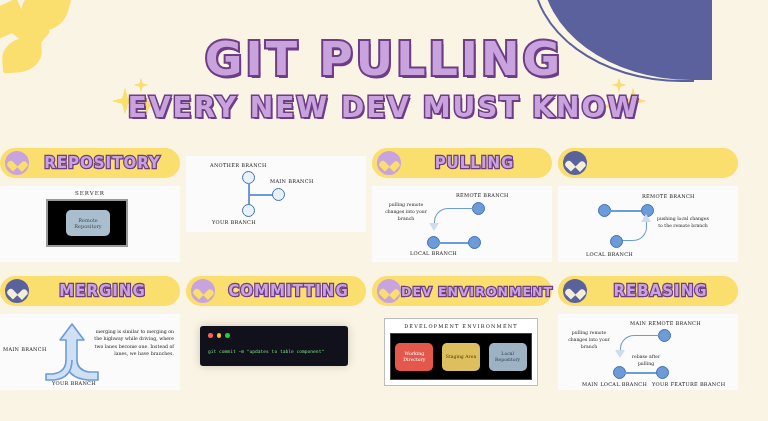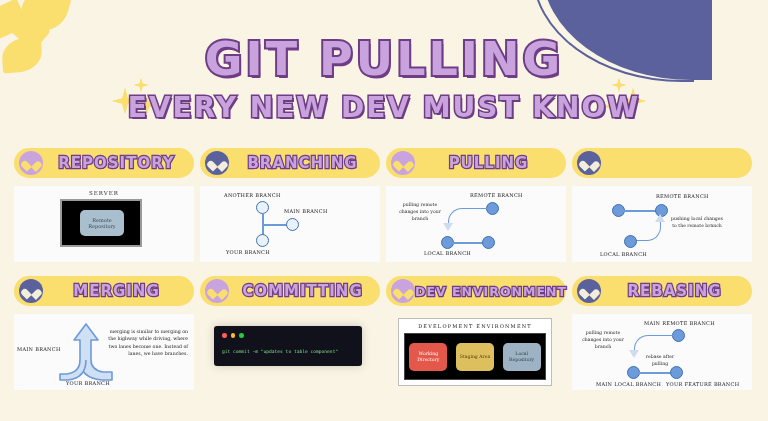--- a/index.html
+++ b/index.html
@@ -53,21 +53,21 @@
     font-family:"DejaVu Sans", sans-serif;
     font-weight:bold;font-size:28px;letter-spacing:2px;
     color:#c9a3de;
     -webkit-text-stroke:3px #6f3d86;
     paint-order:stroke fill;
     text-shadow:2px 2px 0 #6f3d86;
     margin-top:12px;line-height:1;
   }
 
   
-  .grid{position:absolute;left:14px;top:148px;width:744px;}
+  .grid{position:absolute;left:0;top:148px;width:744px;}
   .row{display:flex;gap:6px;margin-bottom:14px;}
   .card{width:180px;position:relative;}
 
   .pill{
     height:30px;border-radius:18px;background:#fade6e;
     display:flex;align-items:center;padding-left:5px;position:relative;
   }
   .badge{
     width:24px;height:24px;border-radius:50%;flex:0 0 auto;
     display:flex;align-items:center;justify-content:center;
@@ -245,26 +245,20 @@
       </div>
       <div class="figure">
         <div class="srv-label">SERVER</div>
         <div class="srv-box">
           <div class="srv-inner">Remote Repository</div>
         </div>
       </div>
     </div>
 
     <div class="card">
-      <div class="pill">
-        <div class="badge dark">
-            <span class="heart"></span>
-          </div>
-        <div class="pill-label">BRANCHING</div>
-      </div>
       <div class="figure">
         <div class="dlabel" style="left:24px;top:6px;">ANOTHER BRANCH</div>
         <div class="node hollow" style="left:56px;top:15px;"></div>
         <div class="vedge" style="left:62px;top:27px;height:26px;"></div>
 
         <div class="edge" style="left:62px;top:38px;width:26px;"></div>
         <div class="node hollow" style="left:86px;top:32px;"></div>
         <div class="dlabel" style="left:84px;top:22px;">MAIN BRANCH</div>
         <div class="node hollow" style="left:56px;top:48px;"></div>
         <div class="dlabel" style="left:26px;top:63px;">YOUR BRANCH</div>

